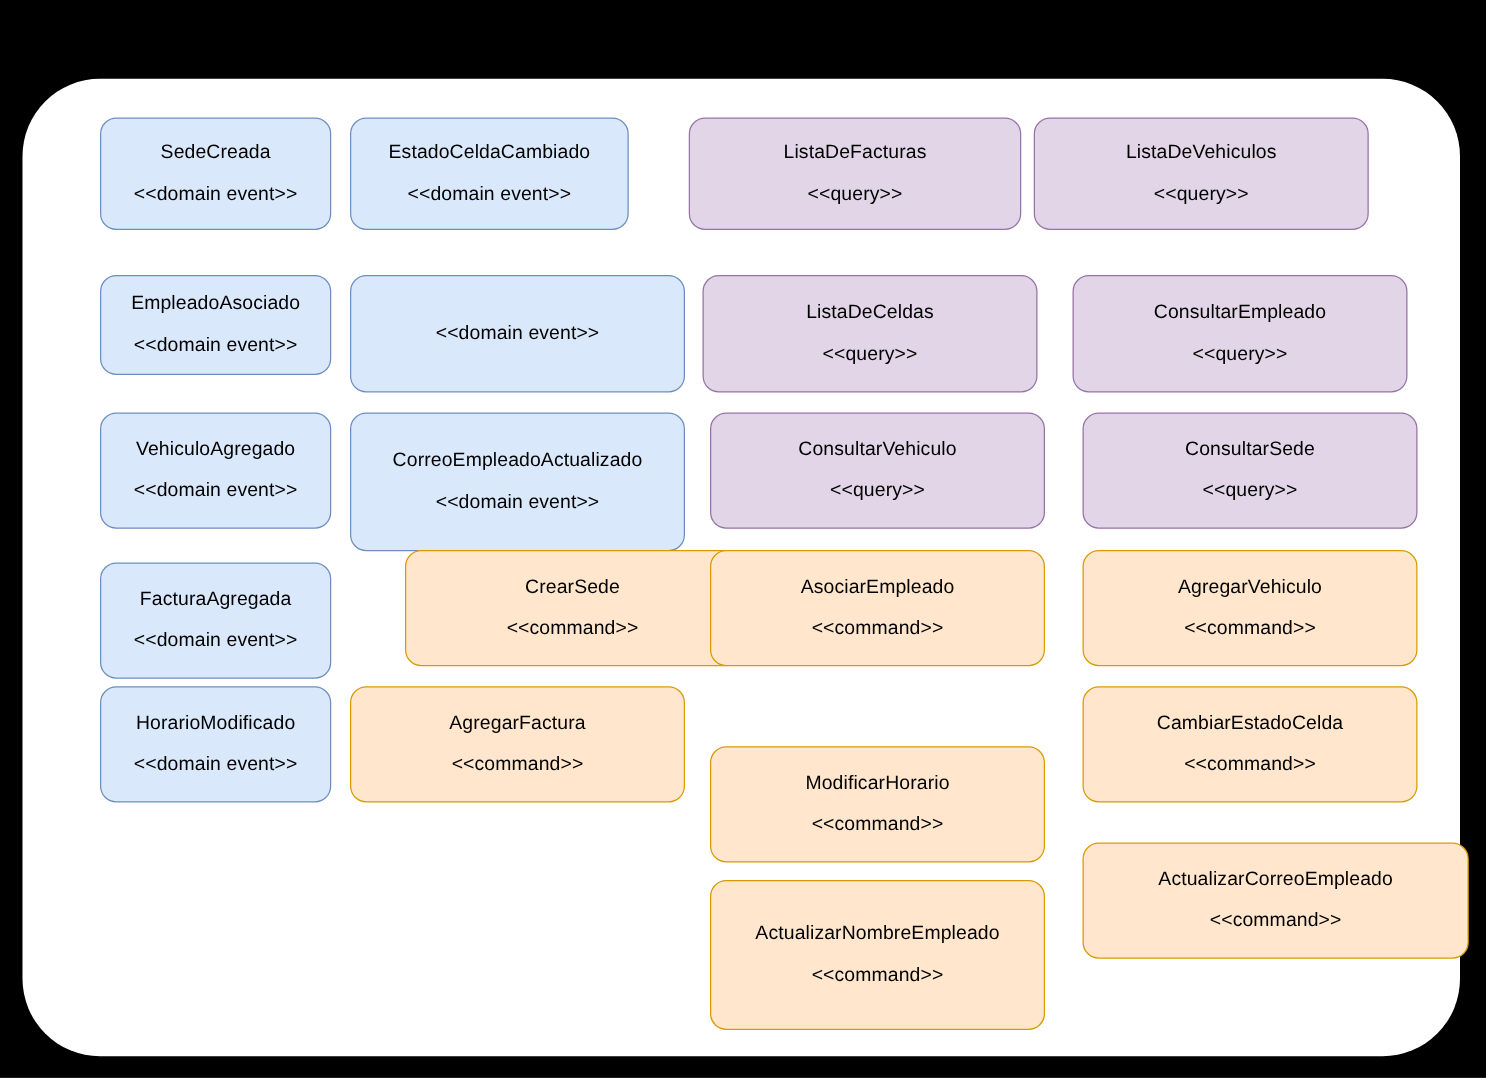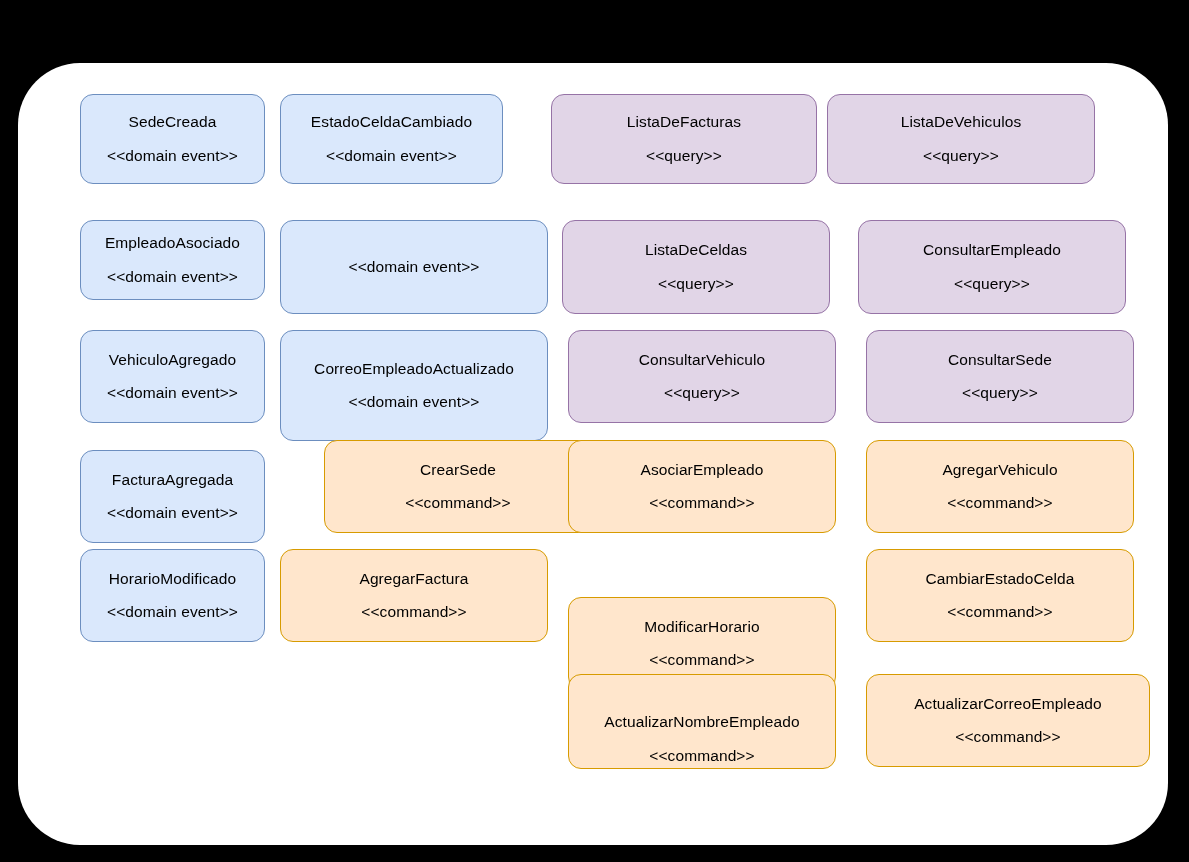--- a/index.html
+++ b/index.html
@@ -140,23 +140,23 @@
           <span class="st">&lt;&lt;command&gt;&gt;</span>
         </div>
         <div class="node type-command" style="left: 550px; top: 486px; width: 268px; height: 93px; margin-top: 48px;">
           <span class="nm">ModificarHorario</span>
           <span class="st">&lt;&lt;command&gt;&gt;</span>
         </div>
         <div class="node type-command" style="left: 848px; top: 486px; width: 268px; height: 93px;">
           <span class="nm">CambiarEstadoCelda</span>
           <span class="st">&lt;&lt;command&gt;&gt;</span>
         </div>
-        <div class="node type-command" style="left: 550px; top: 611px; width: 268px; height: 95px; justify-content: flex-end;">
+        <div class="node type-command" style="left: 550px; top: 641px; width: 268px; height: 120px;">
           <span class="nm">ActualizarNombreEmpleado</span>
           <span class="st">&lt;&lt;command&gt;&gt;</span>
         </div>
-        <div class="node type-command" style="left: 848px; top: 611px; width: 284px; height: 93px; justify-content: center;">
+        <div class="node type-command" style="left: 848px; top: 611px; width: 309px; height: 93px; justify-content: center;">
           <span class="nm">ActualizarCorreoEmpleado</span>
           <span class="st">&lt;&lt;command&gt;&gt;</span>
         </div>
       </div>
   </div>
 </div>
 
 </body></html>

